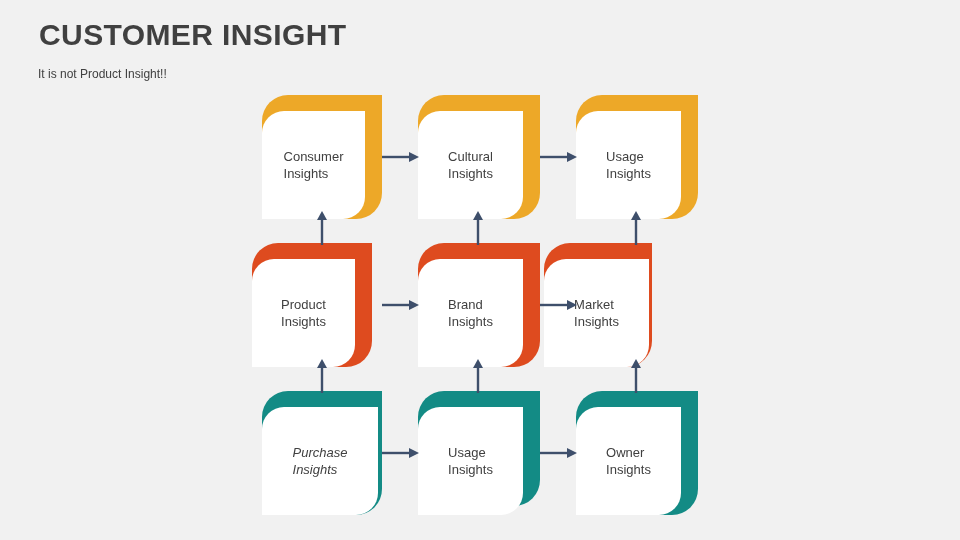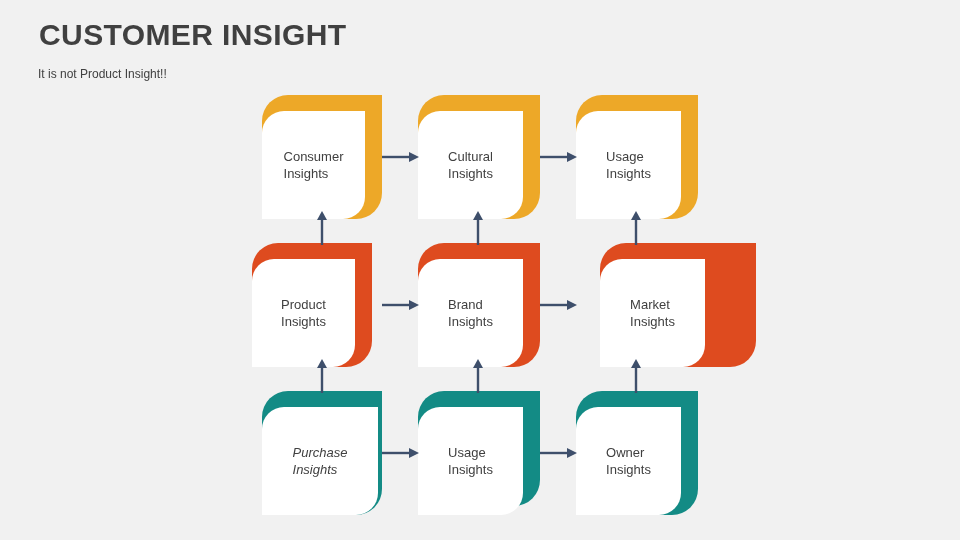--- a/index.html
+++ b/index.html
@@ -132,21 +132,21 @@
   </div>
 
   <div class="card" style="left:418px; top:243px; width:122px; height:124px;">
     <div class="card-back" style="background:#DE4B1F;"></div>
     <div class="card-face" style="left:0px; top:16px; width:105px; height:108px;">
       <span class="card-label">Brand
 Insights</span>
     </div>
   </div>
 
-  <div class="card" style="left:600px; top:243px; width:108px; height:124px;padding-left:48px;">
+  <div class="card" style="left:544px; top:243px; width:108px; height:124px;">
     <div class="card-back" style="background:#DE4B1F;"></div>
     <div class="card-face" style="left:0px; top:16px; width:105px; height:108px;">
       <span class="card-label">Market
 Insights</span>
     </div>
   </div>
 
   <div class="card" style="left:262px; top:391px; width:120px; height:124px;">
     <div class="card-back" style="background:#138B85;"></div>
     <div class="card-face" style="left:0px; top:16px; width:116px; height:108px;font-style:italic;">

